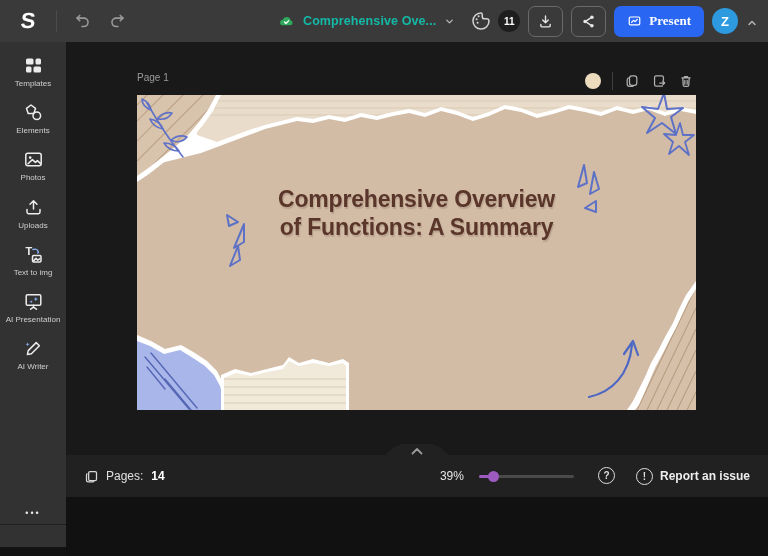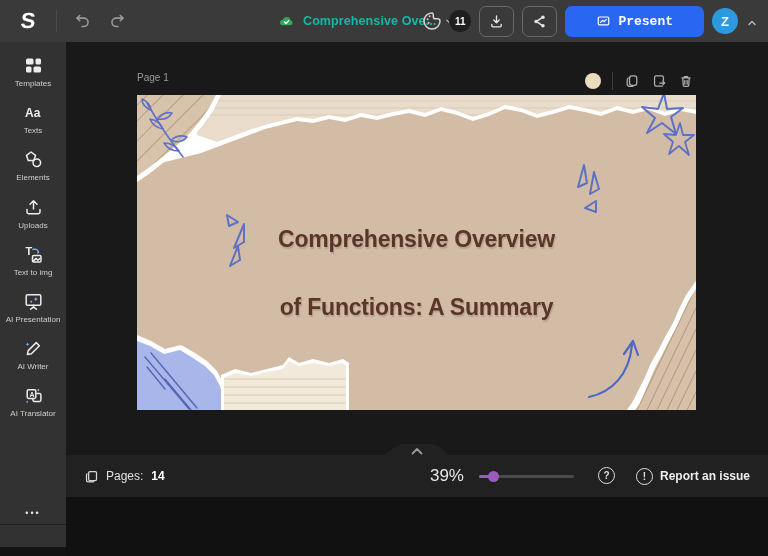--- a/index.html
+++ b/index.html
@@ -15,22 +15,22 @@
   .tb-iconbtn { position:absolute; top:9px; width:24px; height:24px; display:flex; align-items:center; justify-content:center; cursor:pointer; }
   .tb-iconbtn svg { width:18px; height:18px; stroke:#9a9a9a; stroke-width:1.7; fill:none; stroke-linecap:round; stroke-linejoin:round; }
   .doc-group { position:absolute; left:278px; top:8px; height:26px; display:flex; align-items:center; gap:8px; cursor:pointer; }
   .doc-title { color:#14b8a6; font-size:12.5px; font-weight:700; letter-spacing:.1px; }
   .right-group { position:absolute; right:10px; top:5px; height:32px; display:flex; align-items:center; gap:8px; }
   .palette-btn { width:22px; height:22px; cursor:pointer; }
   .badge { width:22px; height:22px; border-radius:50%; background:#1e1e1e; color:#fff; font-size:10px; font-weight:700;
            display:flex; align-items:center; justify-content:center; margin-left:-2px; }
   .boxed-btn { width:35px; height:31px; border:1px solid #6a6a6a; border-radius:7px; display:flex; align-items:center; justify-content:center; cursor:pointer; background:transparent; }
   .boxed-btn svg { width:17px; height:17px; stroke:#e8e8e8; stroke-width:1.6; fill:none; stroke-linecap:round; stroke-linejoin:round; }
-  .present-btn { height:31px; padding:0 31px; border:none; border-radius:7px; background:#2967f2; color:#fff; font-size:13px; font-weight:700;
-                 display:flex; align-items:center; gap:7px; cursor:pointer; font-family:Liberation Mono, monospace; }
+  .present-btn { height:31px; padding:0 13px; border:none; border-radius:7px; background:#2967f2; color:#fff; font-size:13px; font-weight:700;
+                 display:flex; align-items:center; gap:7px; cursor:pointer; font-family:Liberation Serif, serif; }
   .present-btn svg { width:15px; height:15px; stroke:#fff; stroke-width:1.6; fill:none; stroke-linecap:round; stroke-linejoin:round; }
   .avatar { width:26px; height:26px; border-radius:50%; background:#2d9ae0; color:#fff; font-size:13px; font-weight:700;
             display:flex; align-items:center; justify-content:center; cursor:pointer; }
   .caret-up { width:12px; height:12px; cursor:pointer; }
   .caret-up svg { width:12px; height:12px; stroke:#bbb; stroke-width:1.8; fill:none; stroke-linecap:round; stroke-linejoin:round; }
 
   
   .sidebar { position:absolute; left:0; top:42px; width:66px; height:505px; background:#323232; z-index:20; }
   .sb-under { position:absolute; left:0; top:547px; width:66px; height:9px; background:#131313; }
   .sb-list { display:flex; flex-direction:column; align-items:center; padding-top:13px; }
@@ -48,33 +48,33 @@
   .ch-right { position:absolute; top:30px; right:74px; display:flex; align-items:center; gap:11px; height:17px; }
   .swatch { width:16px; height:16px; border-radius:50%; background:#ecdbbd; cursor:pointer; }
   .ch-divider { width:1px; height:18px; background:#3d3d3d; }
   .ch-icon { width:16px; height:16px; cursor:pointer; }
   .ch-icon svg { width:16px; height:16px; stroke:#b0b0b0; stroke-width:1.4; fill:none; stroke-linecap:round; stroke-linejoin:round; }
 
   .slide { position:absolute; left:71px; top:53px; width:559px; height:315px; overflow:hidden; cursor:pointer; background:#d2bca6; }
   .slide svg.bg { position:absolute; left:0; top:0; width:559px; height:315px; }
   .slide-title { position:absolute; left:0; right:0; top:90px; text-align:center; font-size:23px; line-height:28px; font-weight:700;
                  color:#5a352a; letter-spacing:-0.2px; text-shadow:1px 2px 1px rgba(80,50,35,.18); cursor:text; }
-  .slide-title span { display:block;margin-top:40px; }
+  .slide-title span { display:block; }
 
   
   .bottombar { position:absolute; left:66px; top:455px; width:702px; height:42px; background:#212121; display:flex; align-items:center; padding:0 18px; z-index:25; }
   .notch { position:absolute; left:319px; top:-11px; width:64px; height:11px; background:#212121;
            clip-path:polygon(0 100%, 14% 30%, 26% 0, 74% 0, 86% 30%, 100% 100%); display:flex; justify-content:center; cursor:pointer; }
   .notch svg { width:12px; height:8px; margin-top:3px; stroke:#9a9a9a; stroke-width:1.8; fill:none; stroke-linecap:round; stroke-linejoin:round; }
   .pages-group { display:flex; align-items:center; gap:7px; cursor:pointer; }
   .pages-group svg { width:15px; height:15px; stroke:#d8d8d8; stroke-width:1.5; fill:none; stroke-linejoin:round; }
   .pages-text { font-size:12px; color:#e0e0e0; }
   .pages-count { font-size:12px; color:#fff; font-weight:700; margin-left:1px; }
   .zoom-group { margin-left:auto; display:flex; align-items:center; }
-  .zoom-val { font-size:17px; color:#e6e6e6; margin-right:15px; }
+  .zoom-val { font-size:12px; color:#e6e6e6; margin-right:15px; }
   .slider { position:relative; width:95px; height:11px; cursor:pointer; }
   .slider .track { position:absolute; left:0; top:4px; width:95px; height:3.5px; border-radius:2px; background:#4a4a4a; }
   .slider .fill { position:absolute; left:0; top:4px; width:15%; height:3.5px; border-radius:2px; background:#9d5bc0; }
   .slider .knob { position:absolute; left:calc(15% - 5.5px); top:0; width:11px; height:11px; border-radius:50%; background:#9d5bc0; }
   .help-btn { margin-left:24px; width:18px; height:18px; cursor:pointer; }
   .report-group { margin-left:20px; display:flex; align-items:center; gap:7px; cursor:pointer; }
   .circle-ic { width:17px; height:17px; border:1.4px solid #dfdfdf; border-radius:50%; color:#dfdfdf; font-size:10px; font-weight:700;
                display:flex; align-items:center; justify-content:center; }
   .report-label { font-size:12px; color:#ededed; font-weight:600; }
   .under-strip { position:absolute; left:66px; top:497px; width:702px; height:59px; background:#111; }
@@ -156,30 +156,32 @@
         <svg viewBox="0 0 21 21">
           <rect x="3" y="3.5" width="7.5" height="6" rx="1.5" fill="#ececec"></rect>
             <rect x="12.5" y="3.5" width="5.5" height="6" rx="1.5" fill="#ececec"></rect>
           <rect x="3" y="11.5" width="5.5" height="6" rx="1.5" fill="#ececec"></rect>
             <rect x="10.5" y="11.5" width="7.5" height="6" rx="1.5" fill="#ececec"></rect>
         </svg>
         <span class="sb-label">Templates</span>
       </div>
       <div class="sb-item">
         <svg viewBox="0 0 21 21">
-          <text x="2" y="15" class="sb-glyph" font-size="12">Aa</text>
-        </svg>
-        <span class="sb-label">Texts</span>
-      </div>
-      <div class="sb-item">
-        <svg viewBox="0 0 21 21">
           <path class="sb-ic" d="M8 3 L12.5 6.4 L10.8 11.5 L5.2 11.5 L3.5 6.4 Z"></path>
           <circle class="sb-ic" cx="13.8" cy="13.8" r="3.8"></circle>
         </svg>
         <span class="sb-label">Elements</span>
+      </div>
+      <div class="sb-item">
+        <svg viewBox="0 0 21 21">
+          <rect class="sb-ic" x="2.8" y="4.2" width="15.4" height="12.6" rx="2"></rect>
+          <circle cx="7.2" cy="8.6" r="1.3" fill="#ececec"></circle>
+          <path class="sb-ic" d="M5 14.8 L9.4 10.6 L12.4 13.4 L14.4 11.6 L17.6 14.6"></path>
+        </svg>
+        <span class="sb-label">Photos</span>
       </div>
       <div class="sb-item">
         <svg viewBox="0 0 21 21">
           <path class="sb-ic" d="M10.5 12 V3.8 M7 7.2 L10.5 3.7 L14 7.2 M4 12.5 v2.6 a1.6 1.6 0 0 0 1.6 1.6 h9.8 a1.6 1.6 0 0 0 1.6-1.6 v-2.6"></path>
         </svg>
         <span class="sb-label">Uploads</span>
       </div>
       <div class="sb-item">
         <svg viewBox="0 0 21 21">
           <text x="2.5" y="11" class="sb-glyph" font-size="11">T</text>
@@ -198,30 +200,20 @@
           <path d="M8.2 9.2 l.45 1.1 1.1 .45 -1.1 .45 -.45 1.1 -.45 -1.1 -1.1 -.45 1.1 -.45 Z" fill="#8ab4f8"></path>
         </svg>
         <span class="sb-label">AI Presentation</span>
       </div>
       <div class="sb-item">
         <svg viewBox="0 0 21 21">
           <path class="sb-ic" d="M13.2 4.6 L16.4 7.8 L8.4 15.8 L4.4 16.6 L5.2 12.6 Z"></path>
           <path d="M4.6 4.4 l.55 1.35 1.35 .55 -1.35 .55 -.55 1.35 -.55 -1.35 -1.35 -.55 1.35 -.55 Z" fill="#8ab4f8"></path>
         </svg>
         <span class="sb-label">AI Writer</span>
-      </div>
-      <div class="sb-item">
-        <svg viewBox="0 0 21 21">
-          <rect class="sb-ic" x="4.2" y="4.8" width="8.6" height="8.6" rx="1.4"></rect>
-          <text x="6.5" y="11.6" class="sb-glyph" font-size="7">A</text>
-          <path class="sb-ic" d="M13.6 8.4 h3 a1.3 1.3 0 0 1 1.3 1.3 v5.4 a1.3 1.3 0 0 1 -1.3 1.3 h-5.4 a1.3 1.3 0 0 1 -1.3 -1.3 v-1.6"></path>
-          <path d="M15.2 3.2 l.5 1.2 1.2 .5 -1.2 .5 -.5 1.2 -.5 -1.2 -1.2 -.5 1.2 -.5 Z" fill="#8ab4f8"></path>
-          <path d="M4.2 15.4 l.45 1.05 1.05 .45 -1.05 .45 -.45 1.05 -.45 -1.05 -1.05 -.45 1.05 -.45 Z" fill="#8ab4f8"></path>
-        </svg>
-        <span class="sb-label">AI Translator</span>
       </div>
     </div>
     <div class="sb-more">•••</div>
     <div class="sb-divider"></div>
   </aside>
   <div class="sb-under"></div>
 
   <main class="canvas">
     <span class="page-label">Page 1</span>
 

